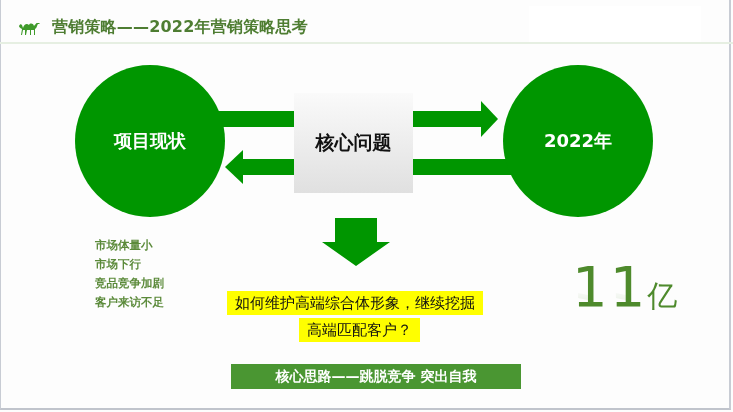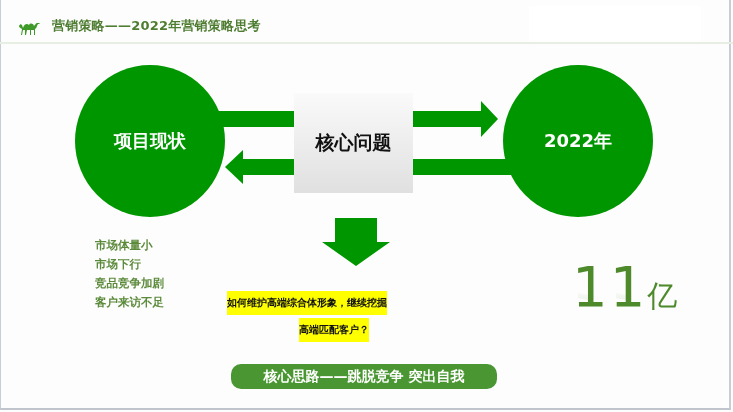--- a/index.html
+++ b/index.html
@@ -3,35 +3,35 @@
 <meta charset="utf-8">
 <style>
   html, body { margin:0; padding:0; }
   body { width:733px; height:412px; background:#fdfdfd; position:relative; overflow:hidden;
          font-family:"DejaVu Sans","Liberation Sans",sans-serif; }
   .frame { position:absolute; left:0; top:0; width:731px; height:410px; border-left:1px solid #c8ccd4; border-right:2px solid #c8ccd4; border-bottom:2px solid #c0c4cc; box-sizing:border-box; }
   .header { position:absolute; left:0; top:0; width:733px; height:42px; }
   .header .line { position:absolute; left:0; top:42px; width:733px; height:2px; background:#e6efe2; }
   .header .whitebox { position:absolute; left:529px; top:6px; width:172px; height:37px; background:#ffffff; }
   .camel { position:absolute; left:18px; top:20px; width:24px; height:16px; }
-  .title { position:absolute; left:52px; top:17px; font-size:13px; font-weight:bold; color:#4e7d32; letter-spacing:0.2px; white-space:nowrap; }
+  .title { position:absolute; left:52px; top:17px; font-size:16px; font-weight:bold; color:#4e7d32; letter-spacing:0.2px; white-space:nowrap; }
   .circle { position:absolute; width:150px; height:152px; border-radius:50%; background:#009600; color:#fff; font-weight:bold; display:flex; flex-direction:column; align-items:center; justify-content:center; text-align:center; }
   .c-left { left:75px; top:65px; font-size:18px; }
   .c-right { left:503px; top:65px; font-size:18px; line-height:30px;gap:46px; }
   .bar { position:absolute; background:#009600; }
   .box { position:absolute; left:294px; top:93px; width:119px; height:100px; background:linear-gradient(#fafafa,#e0e0e0); display:flex; align-items:center; justify-content:center; font-size:19px; font-weight:bold; color:#111;text-align:center; }
   .issues { position:absolute; left:95px; top:236px; width:100px; font-size:11.5px; font-weight:bold; color:#5b8a3a; line-height:19px; }
-  .q1, .q2 { position:absolute; background:#ffff00; color:#111; font-weight:bold; font-size:10px; white-space:nowrap; padding:0 0; line-height:24px; }
+  .q1, .q2 { position:absolute; background:#ffff00; color:#111; font-weight:normal; font-size:15px; white-space:nowrap; padding:0 8px; line-height:24px; }
   .q1 { left:227px; top:291px; }
   .q2 { left:299px; top:318px; }
   .big { position:absolute; left:524px; top:254px; color:#4e8a2c; font-family:"DejaVu Sans","Liberation Sans",sans-serif;margin-left:48px; }
   .big .num { font-size:56px; letter-spacing:2px; }
   .big .unit { font-size:30px; }
   .big-reflect { position:absolute; left:524px; top:312px; color:#4e8a2c; opacity:0.18; transform:scaleY(-1); transform-origin:top; height:24px; overflow:hidden; -webkit-mask-image:linear-gradient(#000,transparent); }
-  .core { position:absolute; left:231px; top:364px; width:266px; height:25px; background:#4a9632; color:#fff; font-weight:bold; font-size:14px; display:flex; align-items:center; justify-content:center; white-space:nowrap;border-radius:10px; }
+  .core { position:absolute; left:231px; top:364px; width:290px; height:25px; background:#4a9632; color:#fff; font-weight:bold; font-size:14px; display:flex; align-items:center; justify-content:center; white-space:nowrap; }
 </style>
 </head>
 <body>
 
 <div class="frame"></div>
 
 <div class="header">
   <div class="whitebox"></div>
   <svg class="camel" viewBox="0 0 24 16">
     <path fill="#3f9a2a" d="M1 6 C2 4 3 4 4 5 L5 8 C6 4 9 3 11 5 C12 3 15 3 16 6 C17 5 18 3 19 3 L21 3 L22 4 L20 4 C19 5 19 8 17 9 L17 15 L16 15 L16 10 L13 10 L13 15 L12 15 L12 10 L9 10 L8 15 L7 15 L7 10 L5 10 L4 15 L3 15 L4 9 C2 8 1 7 1 6 Z"></path>

